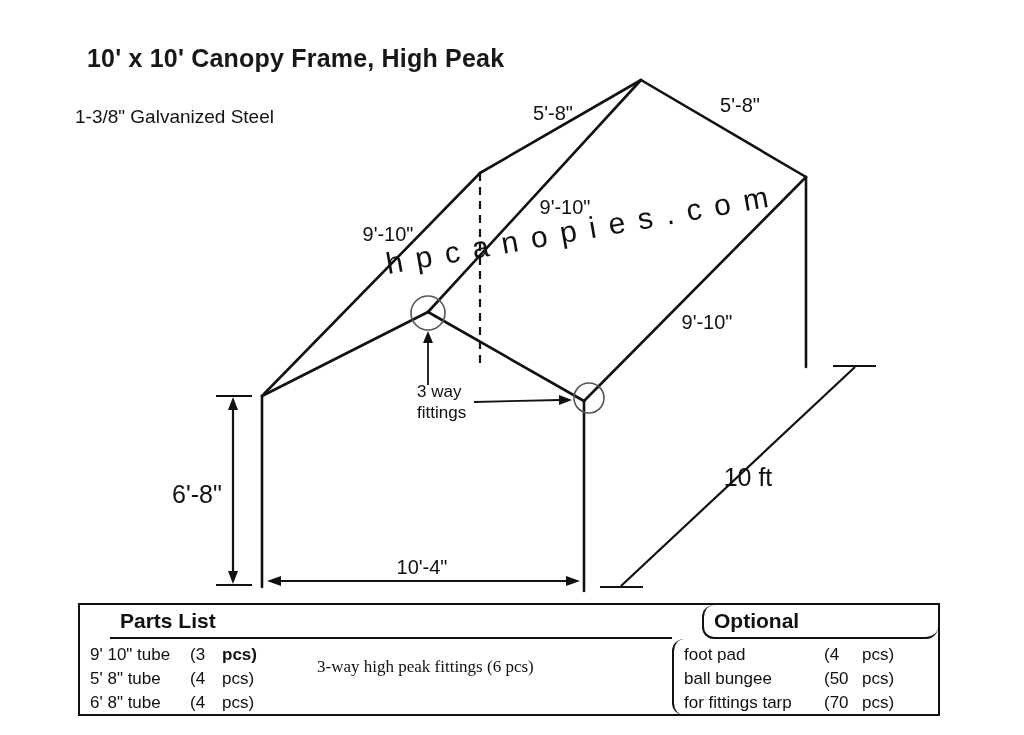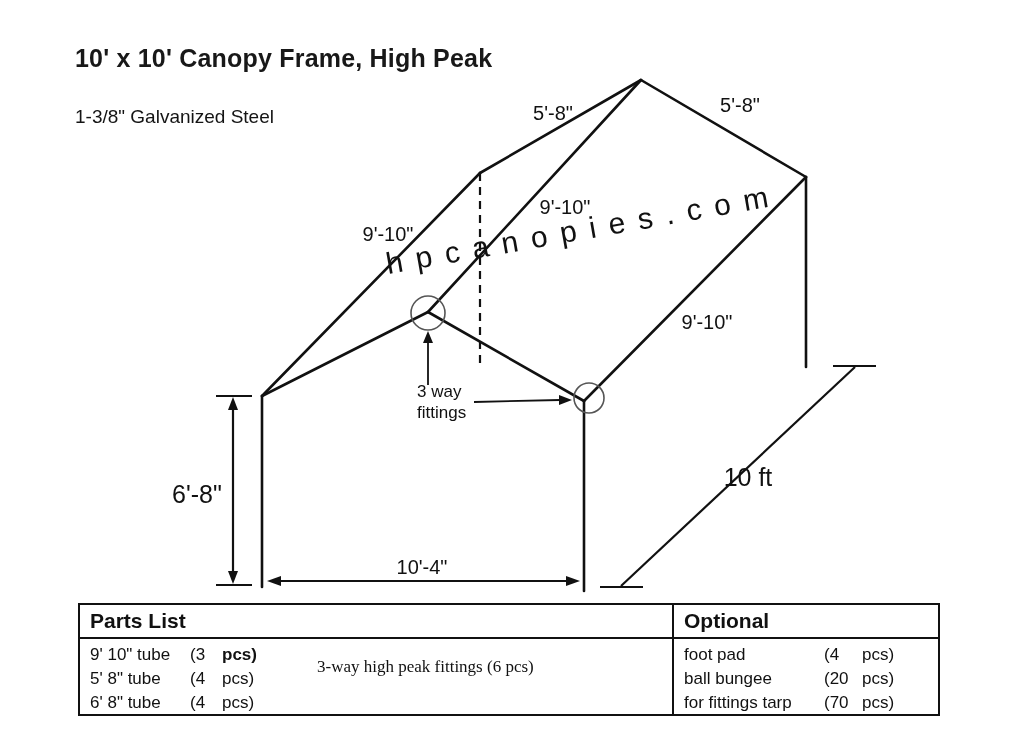--- a/index.html
+++ b/index.html
@@ -5,21 +5,21 @@
   * { margin: 0; padding: 0; box-sizing: border-box; }
   html, body { background: #ffffff; }
   body {
     width: 1024px; height: 735px;
     position: relative; overflow: hidden;
     font-family: "Liberation Sans", sans-serif;
     color: #111;
   }
   .canvas { position: absolute; inset: 0; }
   .page-title {
-    position: absolute; left: 75px; top: 44px;
+    position: absolute; left: 87px; top: 44px;
     font-size: 25px; font-weight: 700; color: #181818; letter-spacing: 0.2px;
   }
   .page-subtitle {
     position: absolute; left: 75px; top: 106px;
     font-size: 19px; color: #141414;
   }
   svg.diagram { position: absolute; left: 0; top: 0; }
   svg.diagram text {
     font-family: "Liberation Sans", sans-serif;
     fill: #111;
@@ -36,23 +36,23 @@
     display: grid;
     grid-template-columns: 592px 1fr;
     grid-template-rows: 34px 1fr;
     background: #fff;
     font-size: 17px;
   }
   .cell-header {
     border-bottom: 2px solid #111;
     display: flex; align-items: center;
     padding: 0 10px;
-    font-size: 21px; font-weight: 700;
+    font-size: 21px; font-weight: 700; margin-left: 30px;
   }
-  .right-col { border-left: 2px solid #111; }
+  .right-col { border-left: 2px solid #111; border-radius: 12px; }
   .cell-body { position: relative; padding: 4px 8px 0 10px; }
   .part-row, .opt-row { display: flex; align-items: center; height: 24px; white-space: nowrap; }
   .part-name { display: inline-block; width: 100px; }
   .part-qty  { display: inline-block; width: 32px; }
   .unit-bold { font-weight: 700; }
   .fittings-item { position: absolute; left: 237px; top: 18px; white-space: nowrap; font-family: Liberation Serif, serif; }
   .opt-name { display: inline-block; width: 140px; }
   .opt-qty  { display: inline-block; width: 38px; }
 </style>
 </head>
@@ -163,21 +163,21 @@
     </div>
 
     <div class="cell-body right-col">
       <div class="opt-row">
         <span class="opt-name">foot pad</span>
         <span class="opt-qty">(4</span>
         <span>pcs)</span>
       </div>
       <div class="opt-row">
         <span class="opt-name">ball bungee</span>
-        <span class="opt-qty">(20</span>
+        <span class="opt-qty">(50</span>
         <span>pcs)</span>
       </div>
       <div class="opt-row">
         <span class="opt-name">for fittings tarp</span>
         <span class="opt-qty">(70</span>
         <span>pcs)</span>
       </div>
     </div>
 
   </div>

